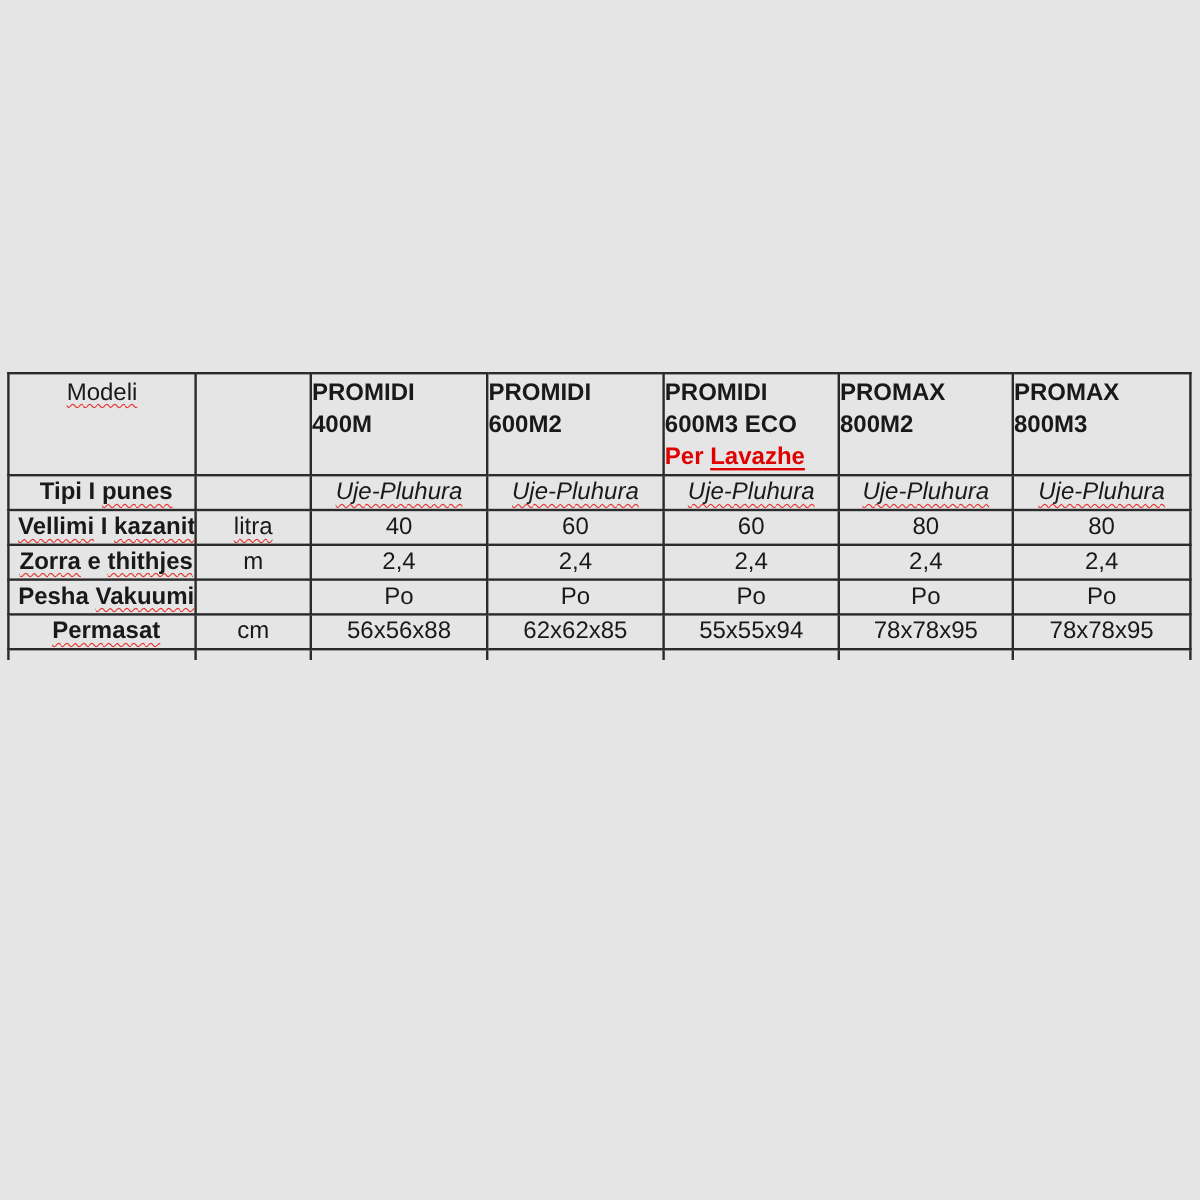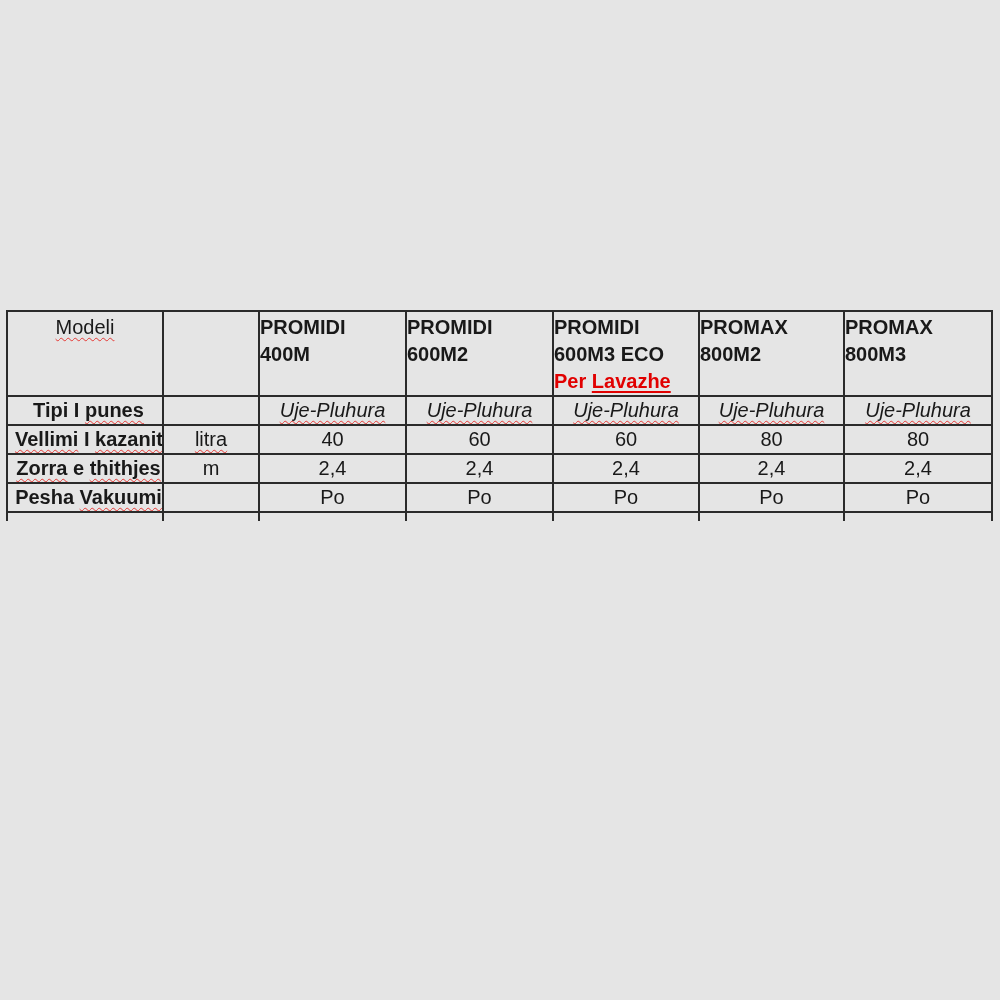--- a/index.html
+++ b/index.html
@@ -142,20 +142,29 @@
         </tr>
         <tr class="body-row">
           <td class="lbl"><span>Pesha </span><span class="wavy">Vakuumi</span></td>
           <td></td>
           <td><span class="">Po</span></td>
           <td><span class="">Po</span></td>
           <td><span class="">Po</span></td>
           <td><span class="">Po</span></td>
           <td><span class="">Po</span></td>
         </tr>
+        <tr class="body-row">
+          <td class="lbl"><span class="wavy">Permasat</span></td>
+          <td><span>cm</span></td>
+          <td><span class="">56x56x88</span></td>
+          <td><span class="">62x62x85</span></td>
+          <td><span class="">55x55x94</span></td>
+          <td><span class="">78x78x95</span></td>
+          <td><span class="">78x78x95</span></td>
+        </tr>
         <tr class="stub-row">
           <td></td>
           <td></td>
           <td></td>
           <td></td>
           <td></td>
           <td></td>
           <td></td>
         </tr>
       </tbody>

